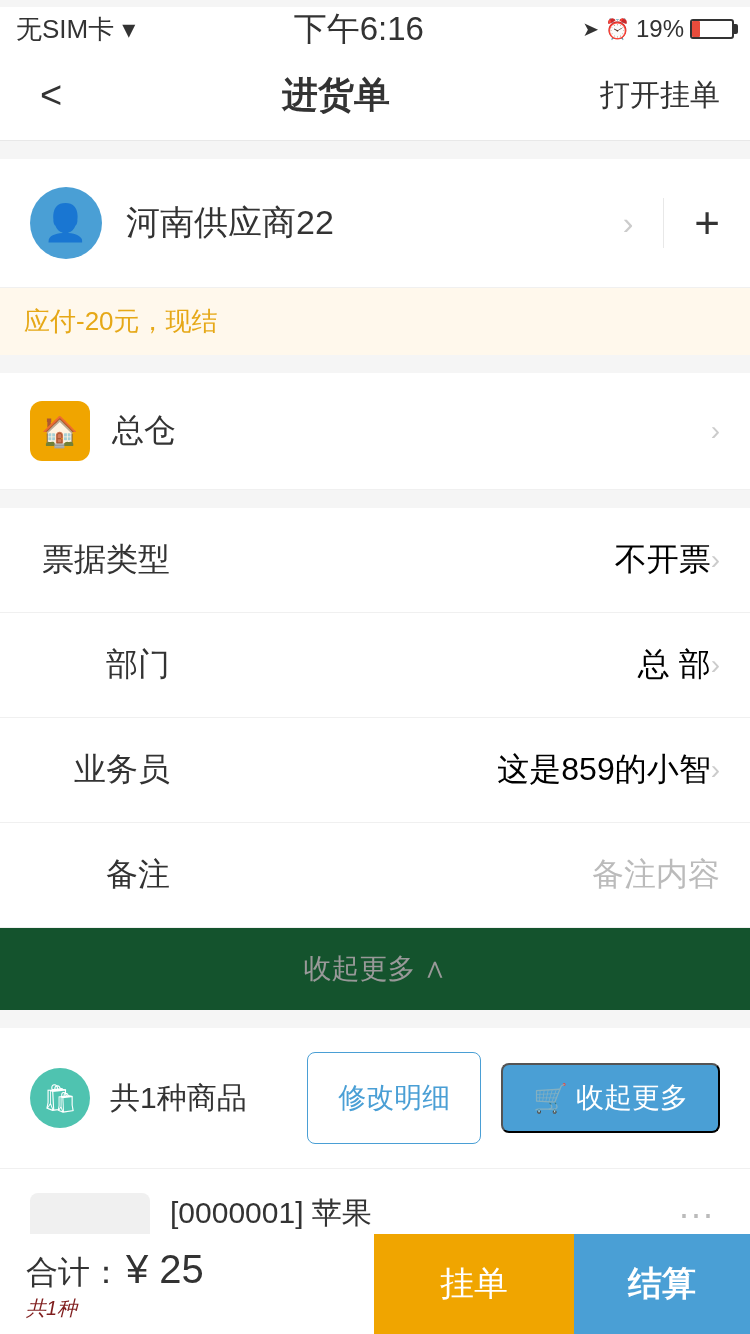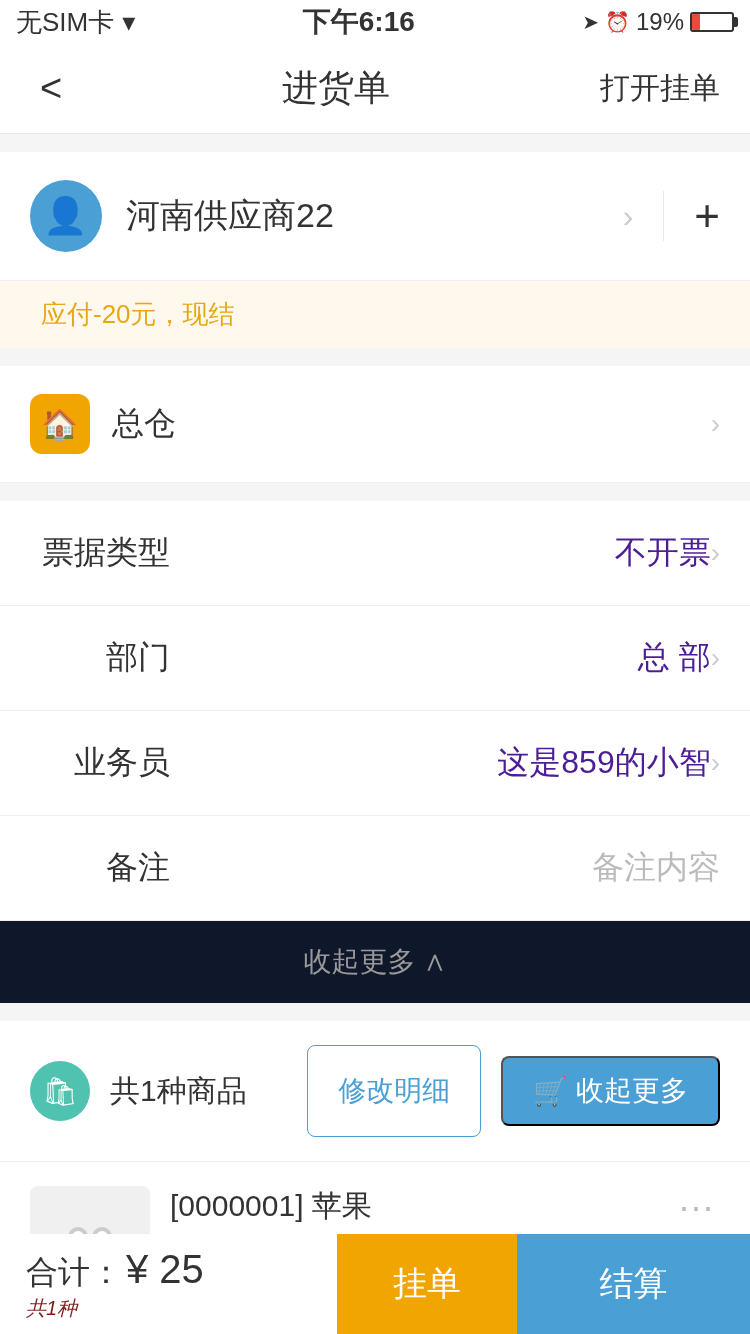--- a/index.html
+++ b/index.html
@@ -16,30 +16,31 @@
     
     .status-bar {
       background: #fff;
       height: 44px;
       display: flex;
       align-items: center;
       justify-content: space-between;
       padding: 0 16px;
       font-size: 28px;
       font-weight: 500;
+      margin-top: 7px;
     }
     .status-bar-left {
       display: flex;
       align-items: center;
       gap: 8px;
       font-size: 26px;
     }
     .status-bar-center {
-      font-size: 28px;
-      font-weight: 700;
+      font-size: 33px;
+      font-weight: 400;
     }
     .status-bar-right {
       display: flex;
       align-items: center;
       gap: 6px;
       font-size: 24px;
     }
     .battery-icon {
       width: 44px;
       height: 20px;
@@ -78,21 +79,21 @@
       border-bottom: 1px solid #e8e8e8;
     }
     .nav-back {
       font-size: 38px;
       color: #333;
       cursor: pointer;
       padding: 10px;
     }
     .nav-title {
       font-size: 36px;
-      font-weight: 400;
+      font-weight: 700;
       color: #333;
     }
     .nav-action {
       font-size: 30px;
       color: #333;
       cursor: pointer;
     }
 
     
     .section-gap {
@@ -151,21 +152,21 @@
     .separator-vertical {
       width: 1px;
       height: 50px;
       background: #e8e8e8;
       margin-right: 30px;
     }
 
     
     .notice-bar {
       background: #fff8ec;
-      padding: 16px 41px;
+      padding: 16px 24px;
       font-size: 26px;
       color: #e6a817;
     }
 
     
     .field-row {
       background: #fff;
       display: flex;
       align-items: center;
       padding: 28px 30px;
@@ -210,31 +211,31 @@
     }
     .form-label {
       font-size: 32px;
       color: #333;
       width: 140px;
       flex-shrink: 0;
     }
     .form-value {
       flex: 1;
       font-size: 32px;
-      color: #4c1d95;
+      color: #000000;
     }
     .form-value-placeholder {
       flex: 1;
       font-size: 32px;
       color: #bbb;
     }
 
     
     .collapse-row {
-      background: #0f172a;
+      background: #14532d;
       display: flex;
       align-items: center;
       justify-content: center;
       padding: 22px 30px;
       cursor: pointer;
       font-size: 28px;
       color: #999;
       gap: 8px;
     }
 
@@ -355,42 +356,43 @@
       font-size: 40px;
       color: #333;
       font-weight: 400;
     }
     .total-sub {
       font-size: 20px;
       color: #7f1d1d;
       font-style: italic;
     }
     .btn-hang {
-      width: 180px;
+      width: 200px;
       height: 100px;
       background: #f0a500;
       display: flex;
       align-items: center;
       justify-content: center;
       font-size: 34px;
       color: #fff;
       cursor: pointer;
       flex-shrink: 0;
     }
     .btn-checkout {
-      width: 233px;
+      width: 176px;
       height: 100px;
       background: #4a9fd5;
       display: flex;
       align-items: center;
       justify-content: center;
       font-size: 34px;
       color: #fff;
       cursor: pointer;
       flex-shrink: 0;
+      font-weight: bold;
     }
   </style>
 </head>
 <body>
 
 <div class="status-bar">
   <div class="status-bar-left">
     <span>无SIM卡</span>
     <span>▾</span>
   </div>

